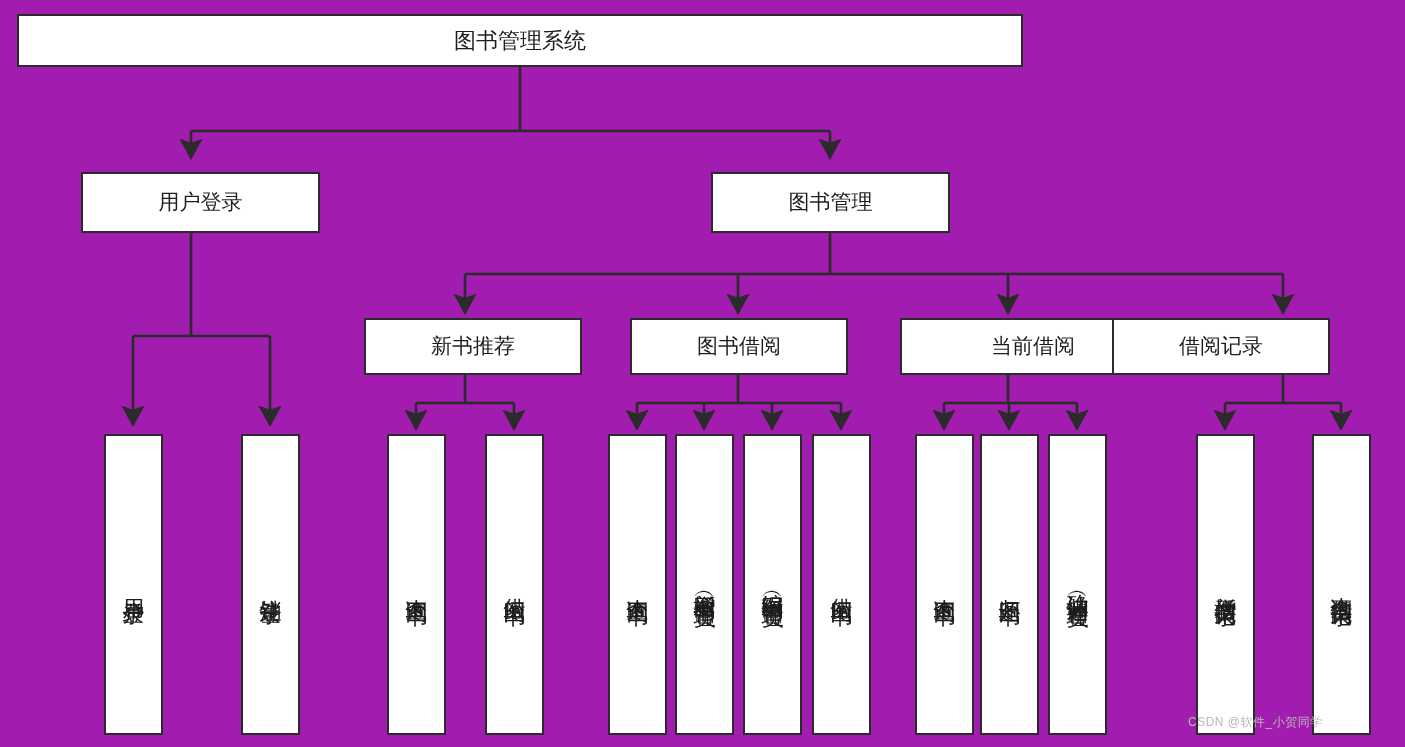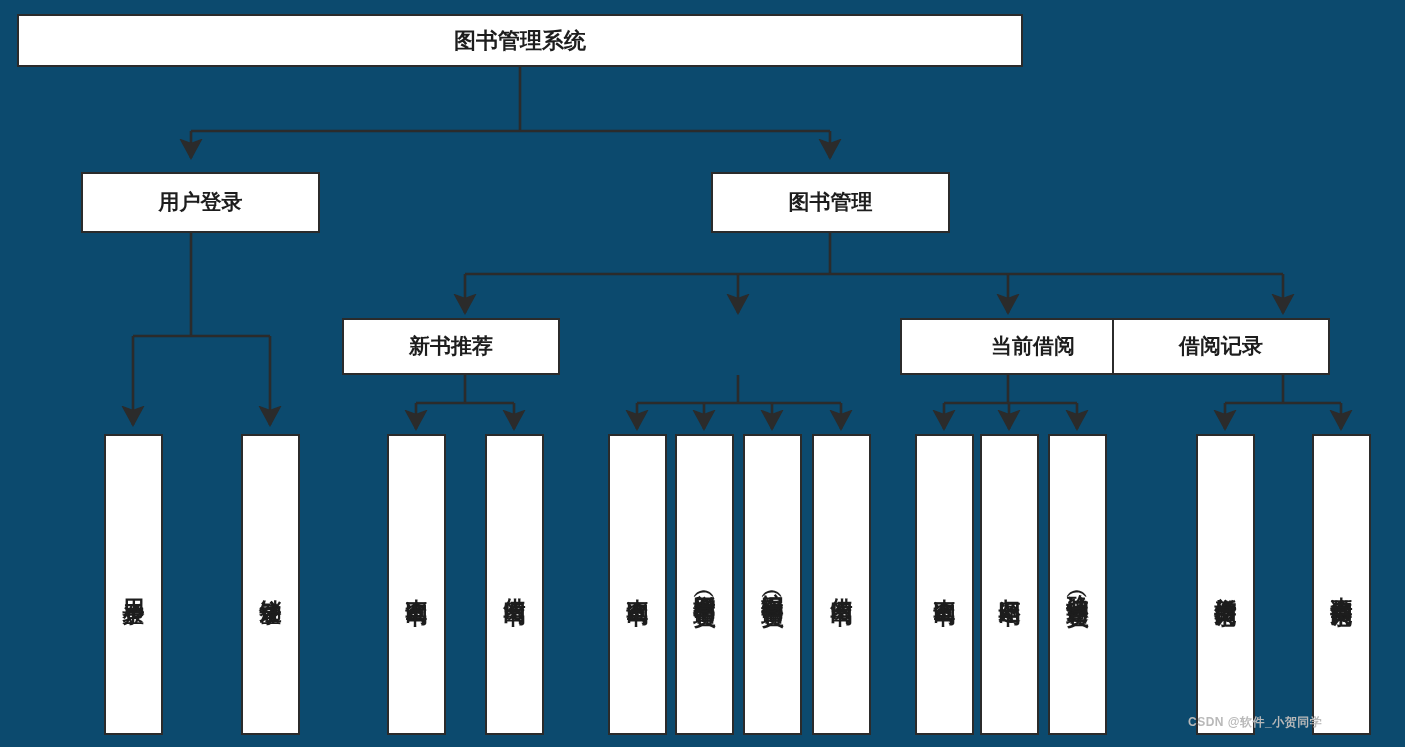--- a/index.html
+++ b/index.html
@@ -8,23 +8,22 @@
     padding: 0;
     background: #ffffff;
   }
   body {
     font-family: "Liberation Sans", "DejaVu Sans", sans-serif;
   }
   #canvas {
     position: relative;
     width: 1405px;
     height: 747px;
-    background: #0c4a6e;
+    background: #a21caf;
     overflow: hidden;
-    font-weight: bold;
   }
   #edges {
     position: absolute;
     left: 0;
     top: 0;
     width: 1405px;
     height: 747px;
     pointer-events: none;
   }
   .node {
@@ -132,22 +131,25 @@
     <span class="label">图书管理系统</span>
   </div>
 
   <div class="node h" style="left:81px; top:172px; width:239px; height:61px;">
     <span class="label">用户登录</span>
   </div>
   <div class="node h" style="left:711px; top:172px; width:239px; height:61px;">
     <span class="label">图书管理</span>
   </div>
 
-  <div class="node h" style="left:342px; top:318px; width:218px; height:57px;">
+  <div class="node h" style="left:364px; top:318px; width:218px; height:57px;">
     <span class="label">新书推荐</span>
+  </div>
+  <div class="node h" style="left:630px; top:318px; width:218px; height:57px;">
+    <span class="label">图书借阅</span>
   </div>
   <div class="node h" style="left:900px; top:318px; width:218px; height:57px;padding-left:48px;">
     <span class="label">当前借阅</span>
   </div>
   <div class="node h" style="left:1112px; top:318px; width:218px; height:57px;">
     <span class="label">借阅记录</span>
   </div>
 
   <div class="node v" style="left:104px; top:434px; width:59px; height:301px;">
     <span class="label">用户登录</span>

